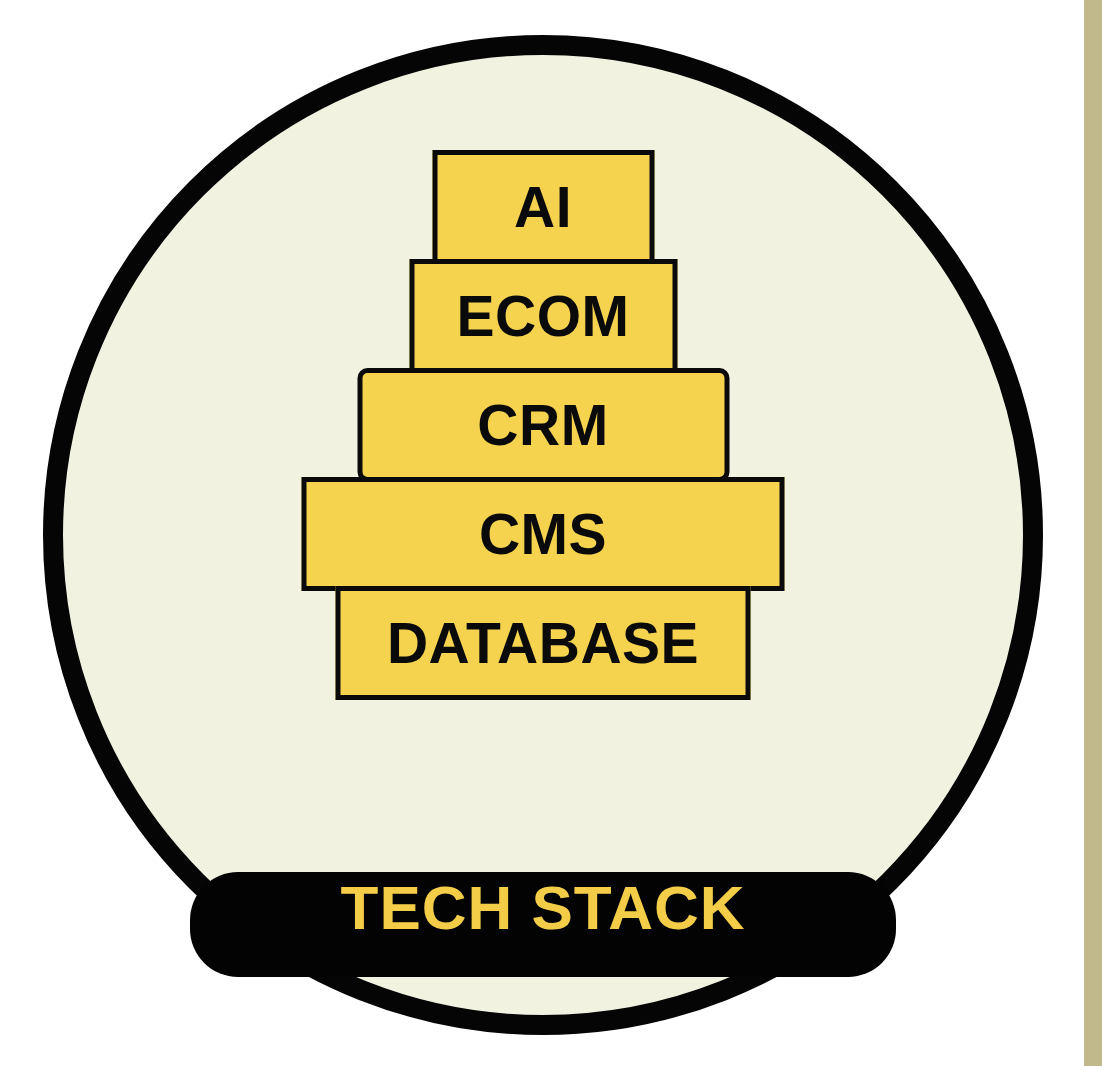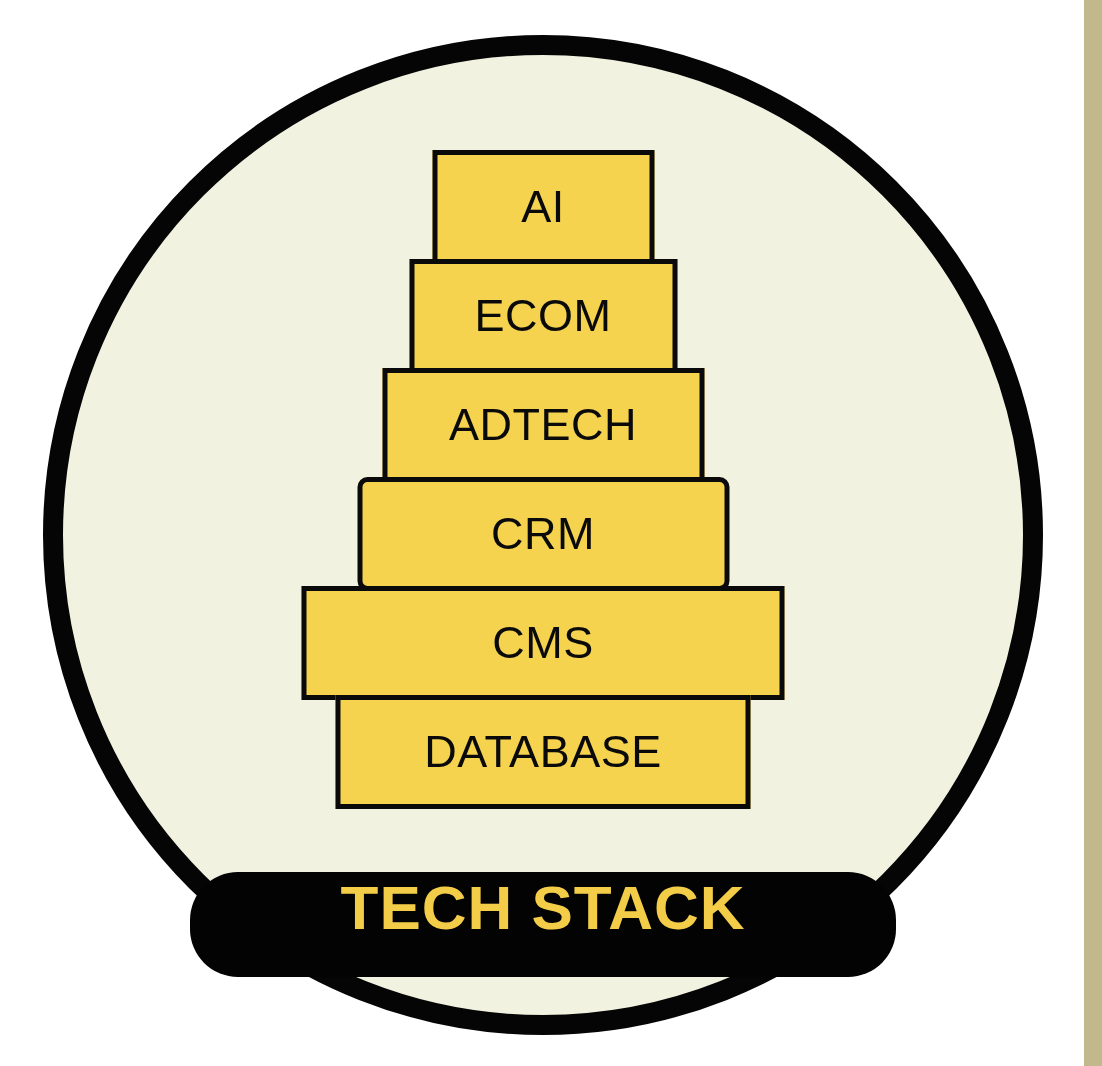--- a/index.html
+++ b/index.html
@@ -53,22 +53,22 @@
   .block {
     height: 114px;
     background: var(--block-fill);
     border: 5px solid var(--block-border);
     display: flex;
     align-items: center;
     justify-content: center;
   }
   .block + .block { margin-top: -5px; }
   .block-label {
-    font-size: 45px;
-    font-weight: normal;
+    font-size: 57px;
+    font-weight: bold;
     color: var(--block-text);
     letter-spacing: 0.5px;
     white-space: nowrap;
   }
   .w1 { width: 222px; }
   .w2 { width: 268px; }
   .w3 { width: 322px; }
   .w4 { width: 372px; border-radius: 10px; }
   .w5 { width: 483px; }
   .w6 { width: 415px; }
@@ -98,23 +98,20 @@
 
   <div class="globe-circle"></div>
 
   <div class="stack">
     <div class="block w1">
       <span class="block-label">AI</span>
     </div>
     <div class="block w2">
       <span class="block-label">ECOM</span>
     </div>
-    <div class="block w3">
-      <span class="block-label">ADTECH</span>
-    </div>
     <div class="block w4">
       <span class="block-label">CRM</span>
     </div>
     <div class="block w5">
       <span class="block-label">CMS</span>
     </div>
     <div class="block w6">
       <span class="block-label">DATABASE</span>
     </div>
   </div>

